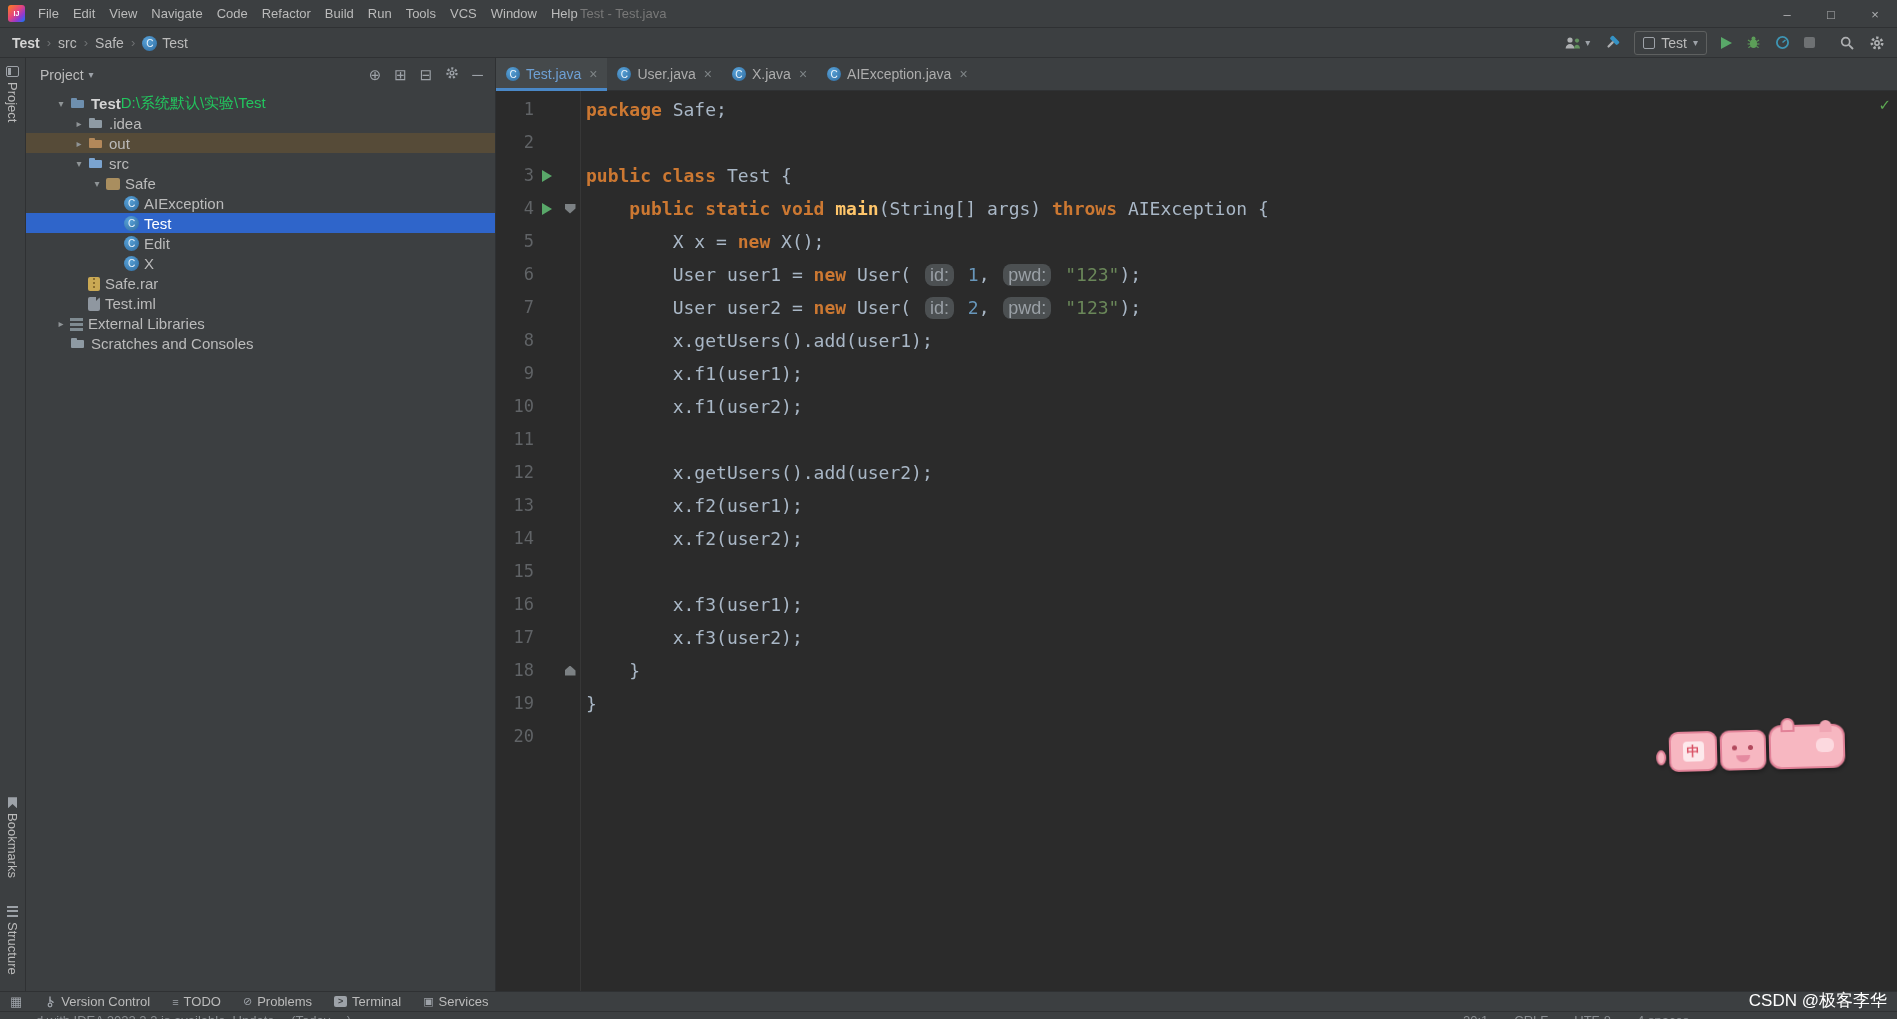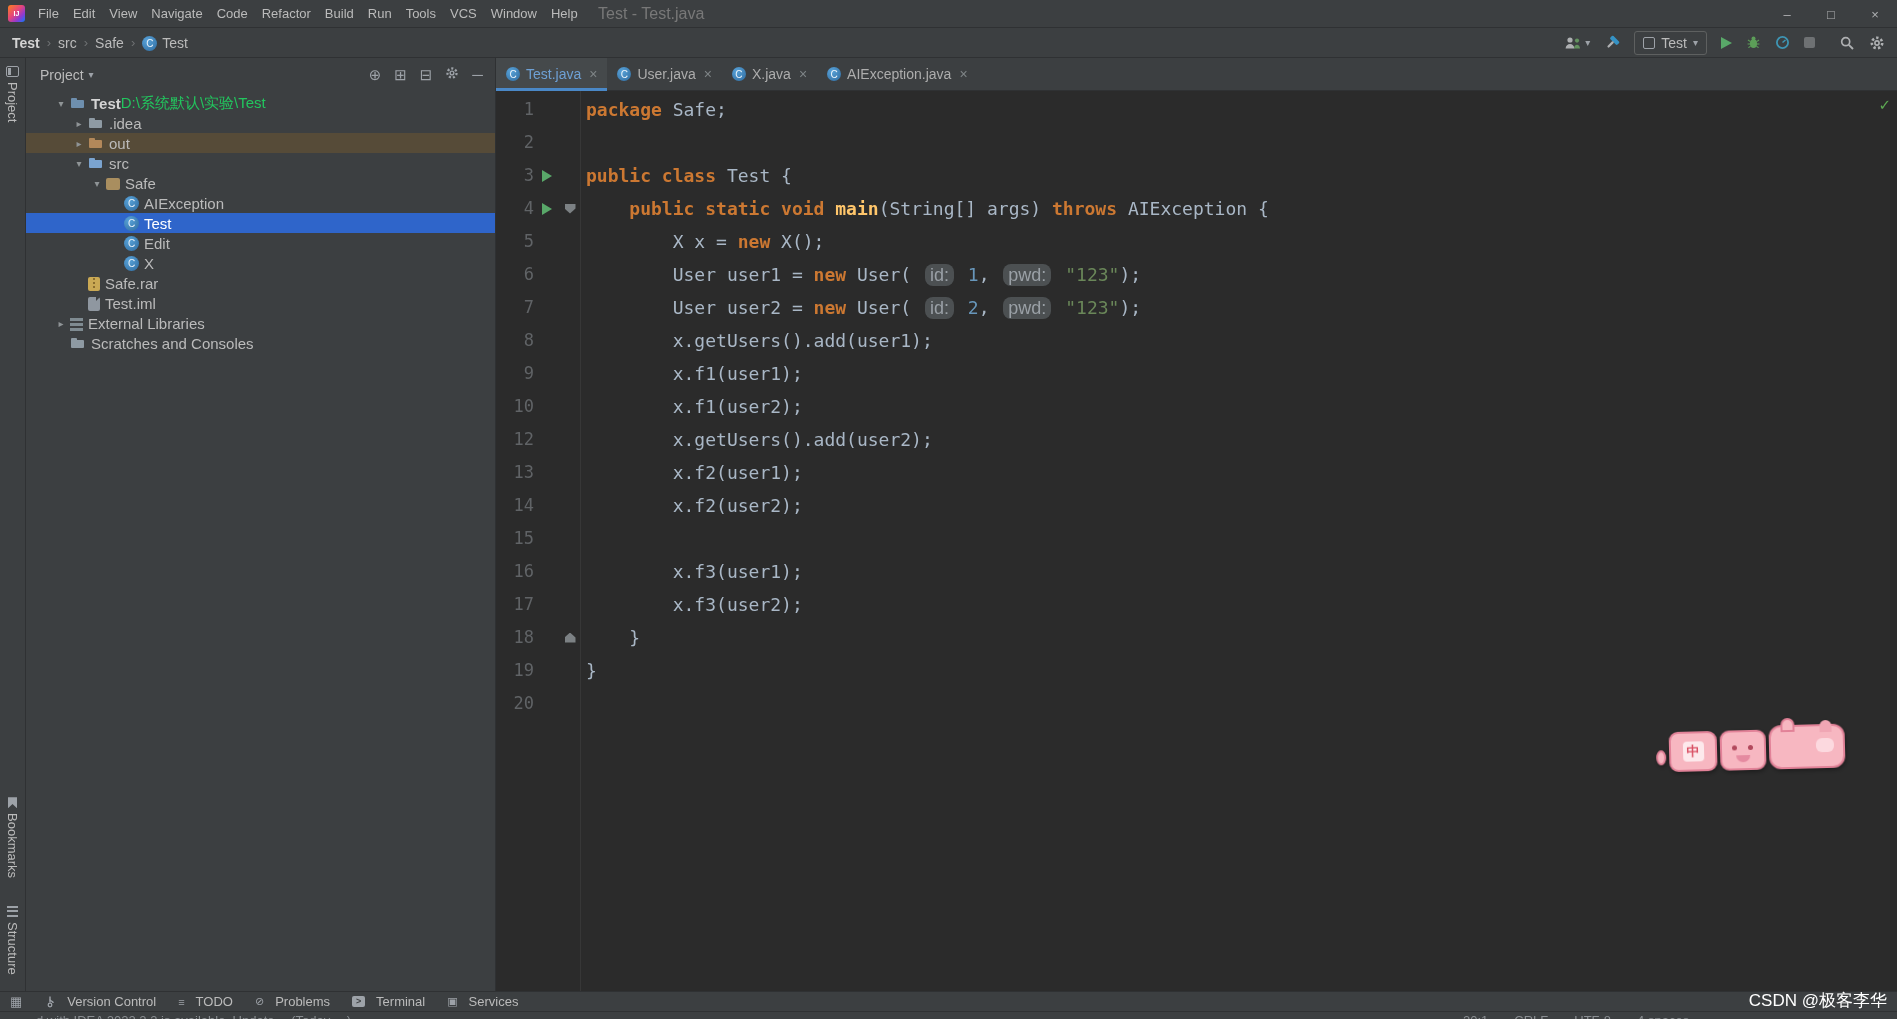--- a/index.html
+++ b/index.html
@@ -9,21 +9,21 @@
     font-size: 14px; color: #bbbbbb; background:#2b2b2b;
   }
   #app { position:relative; width:1897px; height:1019px; display:flex; flex-direction:column; background:#3c3f41; }
 
   
   .titlebar { height:28px; flex:none; display:flex; align-items:center; padding-left:8px; background:#3c3f41; border-bottom:1px solid #2f3133; position:relative; }
   .logo { width:17px; height:17px; border-radius:3px; margin-right:6px; flex:none;
           background:linear-gradient(135deg,#fc801d,#e4447d 45%,#9039d0 72%,#087cfa);
           color:#fff; font-size:7px; font-weight:bold; text-align:center; line-height:17px; }
   .menu-item { padding:0 7px; font-size:13px; color:#bbbbbb; cursor:default; }
-  .win-title { position:absolute; left:598px; color:#787878; font-size:16px; }
+  .win-title { position:absolute; left:580px; color:#787878; font-size:13px; }
   .win-controls { position:absolute; right:0; top:0; display:flex; height:28px; }
   .win-btn { width:44px; height:28px; display:flex; align-items:center; justify-content:center; color:#afb1b3; font-size:13px; }
 
   
   .navbar { height:30px; flex:none; display:flex; align-items:center; padding:0 12px; border-bottom:1px solid #2f3133; background:#3c3f41; }
   .bc-item { display:inline-flex; align-items:center; color:#bbbbbb; font-size:14px; }
   .bc-item.bold span.bc-txt { font-weight:bold; color:#d4d4d4; }
   .bc-sep { color:#6e7173; margin:0 7px; font-size:13px; }
   .toolbar { margin-left:auto; display:flex; align-items:center; gap:14px; }
   .tbtn { display:inline-flex; align-items:center; gap:3px; }
@@ -123,21 +123,21 @@
   .chip { background:#fde9ec; border-radius:4px; padding:1px 4px; color:#d94f63; font-size:13px; font-weight:bold; }
   .seg2 { width:46px; height:40px; }
   .seg2::before { content:''; position:absolute; left:10px; top:13px; width:5px; height:5px; border-radius:50%; background:#b2485c; box-shadow:16px 0 0 #b2485c; }
   .seg2::after { content:''; position:absolute; left:14px; top:23px; width:14px; height:7px; border-radius:0 0 8px 8px; background:#e58aa0; }
   .seg3 { width:76px; height:44px; border-radius:12px; }
   .seg3::before { content:''; position:absolute; left:10px; top:-9px; width:10px; height:10px; background:#f7b7c1; border:2px solid #e28298; border-radius:50% 50% 0 0; box-shadow:38px 2px 0 -1px #f0a6b4; }
   .seg3::after { content:''; position:absolute; right:9px; top:12px; width:18px; height:14px; background:#fcd9df; border-radius:6px; }
 
   
   .statusbar { height:20px; flex:none; background:#3c3f41; border-top:1px solid #2f3133; display:flex; align-items:center; gap:22px; padding:0 10px; font-size:13px; color:#bbbbbb; }
-  .sitem { display:flex; align-items:center; gap:11px; }
+  .sitem { display:flex; align-items:center; gap:5px; }
   .sicon { color:#9da2a8; font-size:11px; display:inline-flex; align-items:center; }
   .sicon-terminal { background:#9da2a8; color:#3c3f41; width:13px; height:11px; border-radius:2px; font-size:9px; line-height:11px; text-align:center; font-weight:bold; justify-content:center; }
   .switcher { color:#9da2a8; font-size:13px; }
   .watermark { position:absolute; right:10px; top:989px; z-index:9; color:#ffffff; font-size:17px; }
 
   .partial { height:8px; flex:none; background:#3c3f41; border-top:1px solid #2f3133; overflow:hidden; position:relative; font-size:13px; color:#8a8e92; }
   .partial-left { position:absolute; left:10px; top:1px; display:flex; gap:8px; line-height:15px; }
   .partial-right { position:absolute; left:1463px; top:1px; display:flex; gap:26px; line-height:15px; }
   .pticon { color:#9da2a8; font-size:10px; }
 </style>
@@ -438,20 +438,26 @@
               <span class="g2"></span>
               <span class="cline"><span class="tk-d">        x.f1(user1);</span></span>
             </div>
             <div class="crow">
               <span class="ln">10</span>
               <span class="g1"></span>
               <span class="g2"></span>
               <span class="cline"><span class="tk-d">        x.f1(user2);</span></span>
             </div>
             <div class="crow">
+              <span class="ln">11</span>
+              <span class="g1"></span>
+              <span class="g2"></span>
+              <span class="cline"></span>
+            </div>
+            <div class="crow">
               <span class="ln">12</span>
               <span class="g1"></span>
               <span class="g2"></span>
               <span class="cline"><span class="tk-d">        x.getUsers().add(user2);</span></span>
             </div>
             <div class="crow">
               <span class="ln">13</span>
               <span class="g1"></span>
               <span class="g2"></span>
               <span class="cline"><span class="tk-d">        x.f2(user1);</span></span>

